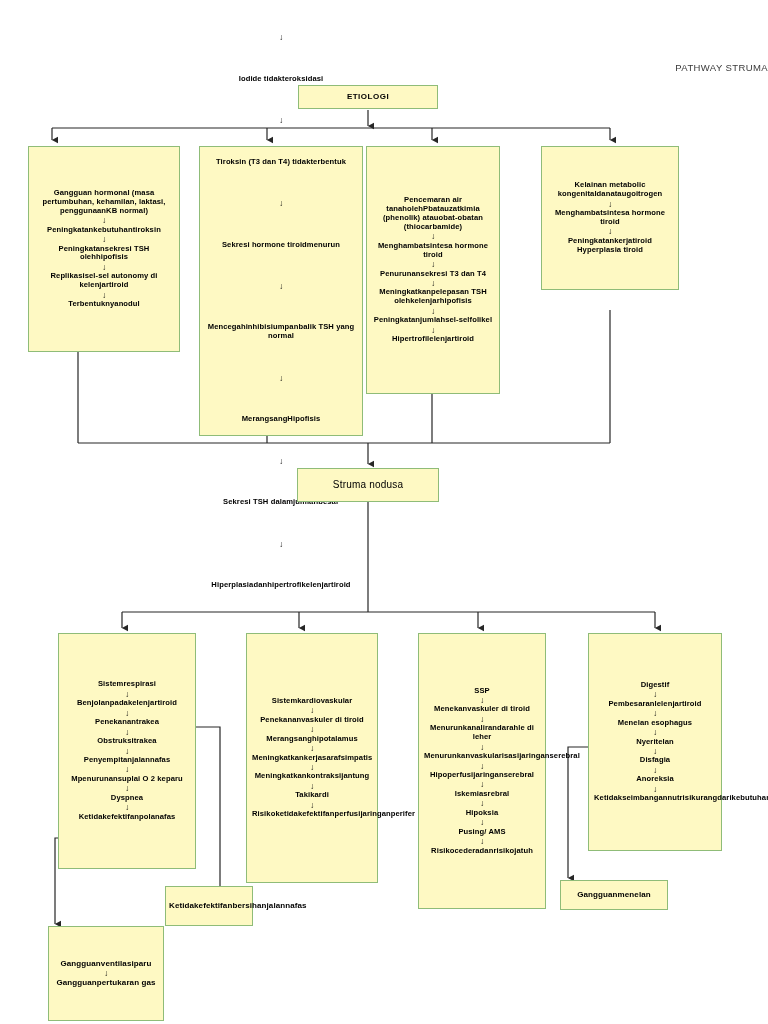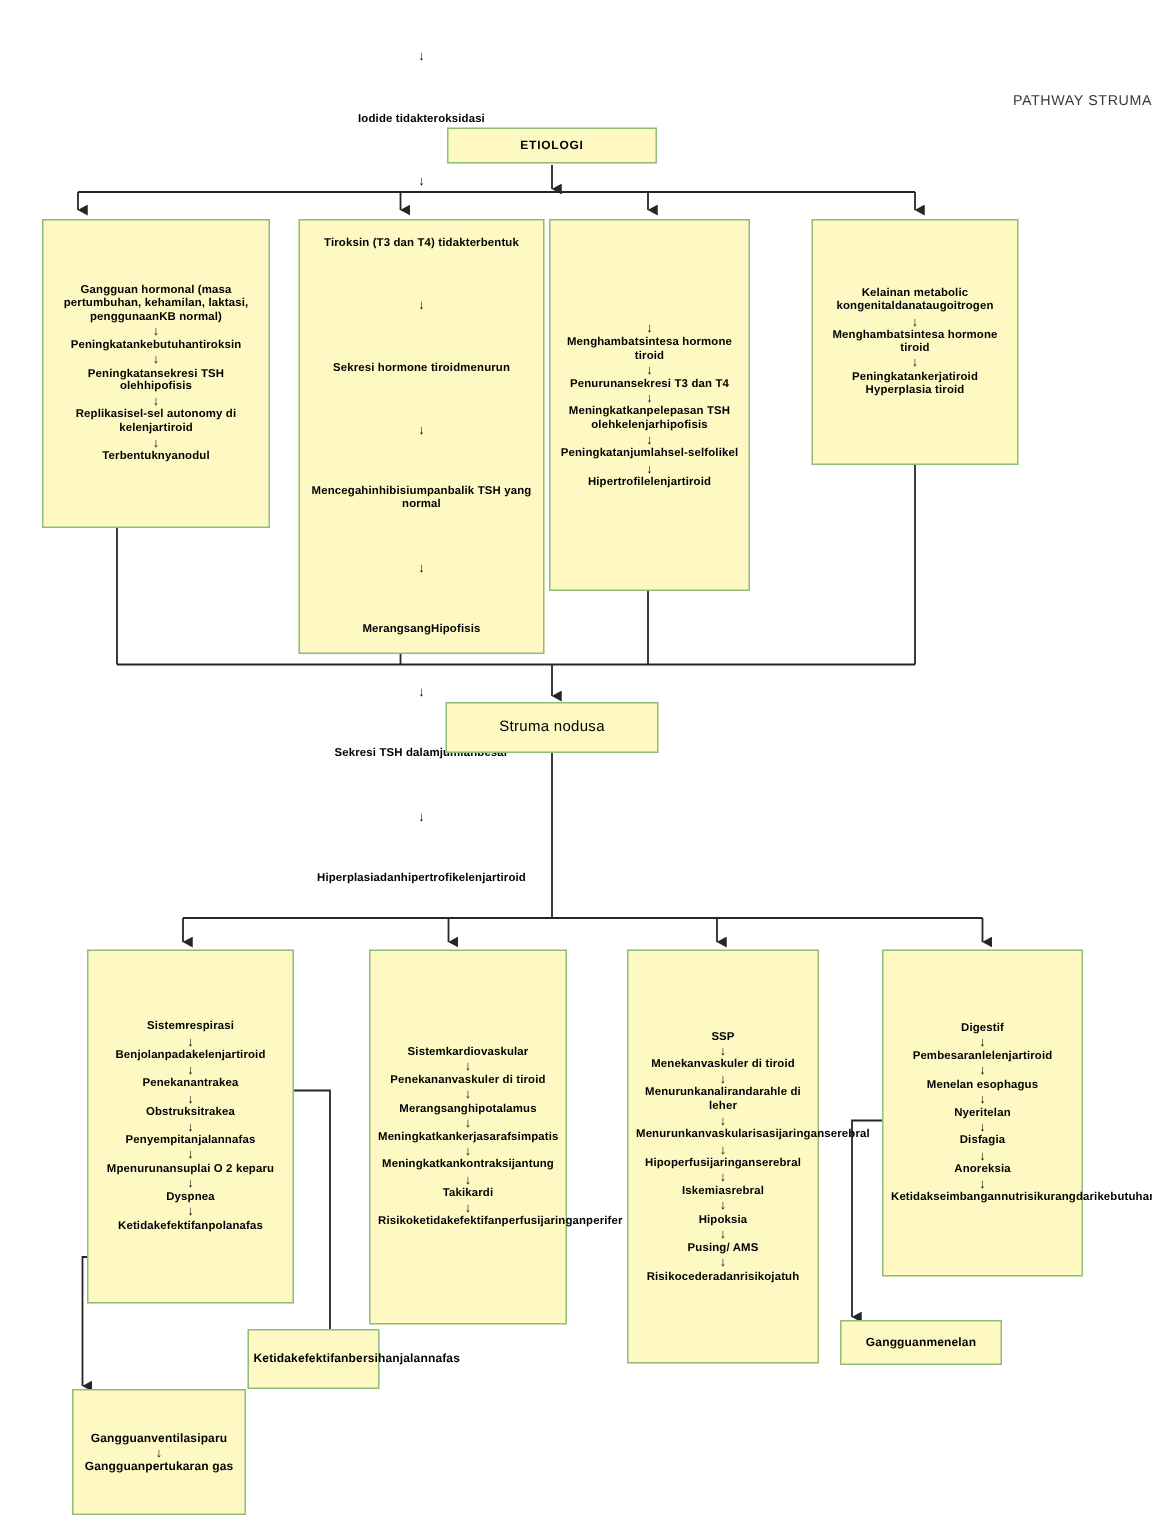--- a/index.html
+++ b/index.html
@@ -105,33 +105,34 @@
       <span class="ln">Mencegahinhibisiumpanbalik TSH yang normal</span>
       <span class="ar">↓</span>
       <span class="ln">MerangsangHipofisis</span>
       <span class="ar">↓</span>
       <span class="ln">Sekresi TSH dalamjumlahbesar</span>
       <span class="ar">↓</span>
       <span class="ln">Hiperplasiadanhipertrofikelenjartiroid</span>
     </div>
 
   <div class="box" style="left:366px;top:146px;width:134px;height:248px;padding:5px 2px;">
+      <span class="ln">Pencemaran air tanaholehPbatauzatkimia (phenolik) atauobat-obatan (thiocarbamide)</span>
       <span class="ar">↓</span>
       <span class="ln">Menghambatsintesa hormone tiroid</span>
       <span class="ar">↓</span>
       <span class="ln">Penurunansekresi T3 dan T4</span>
       <span class="ar">↓</span>
       <span class="ln">Meningkatkanpelepasan TSH olehkelenjarhipofisis</span>
       <span class="ar">↓</span>
       <span class="ln">Peningkatanjumlahsel-selfolikel</span>
       <span class="ar">↓</span>
       <span class="ln">Hipertrofilelenjartiroid</span>
     </div>
 
-  <div class="box" style="left:541px;top:146px;width:138px;height:164px;padding:4px 2px;">
+  <div class="box" style="left:541px;top:146px;width:138px;height:144px;padding:4px 2px;">
       <span class="ln">Kelainan metabolic kongenitaldanataugoitrogen</span>
       <span class="ar">↓</span>
       <span class="ln">Menghambatsintesa hormone tiroid</span>
       <span class="ar">↓</span>
       <span class="ln">Peningkatankerjatiroid Hyperplasia tiroid</span>
     </div>
 
   <div class="box nodusa" style="left:297px;top:468px;width:142px;height:34px;">
     <span class="ln">Struma nodusa</span>
   </div>
@@ -203,21 +204,21 @@
       <span class="ar">↓</span>
       <span class="ln">Anoreksia</span>
       <span class="ar">↓</span>
       <span class="ln">Ketidakseimbangannutrisikurangdarikebutuhantubuh</span>
     </div>
 
   <div class="box plain" style="left:165px;top:886px;width:88px;height:40px;">
     <span class="ln">Ketidakefektifanbersihanjalannafas</span>
   </div>
 
-  <div class="box plain" style="left:48px;top:926px;width:116px;height:84px;">
+  <div class="box plain" style="left:48px;top:926px;width:116px;height:95px;">
       <span class="ln">Gangguanventilasiparu</span>
       <span class="ar">↓</span>
       <span class="ln">Gangguanpertukaran gas</span>
     </div>
 
   <div class="box plain" style="left:560px;top:880px;width:108px;height:30px;">
     <span class="ln">Gangguanmenelan</span>
   </div>
 
 </div>

